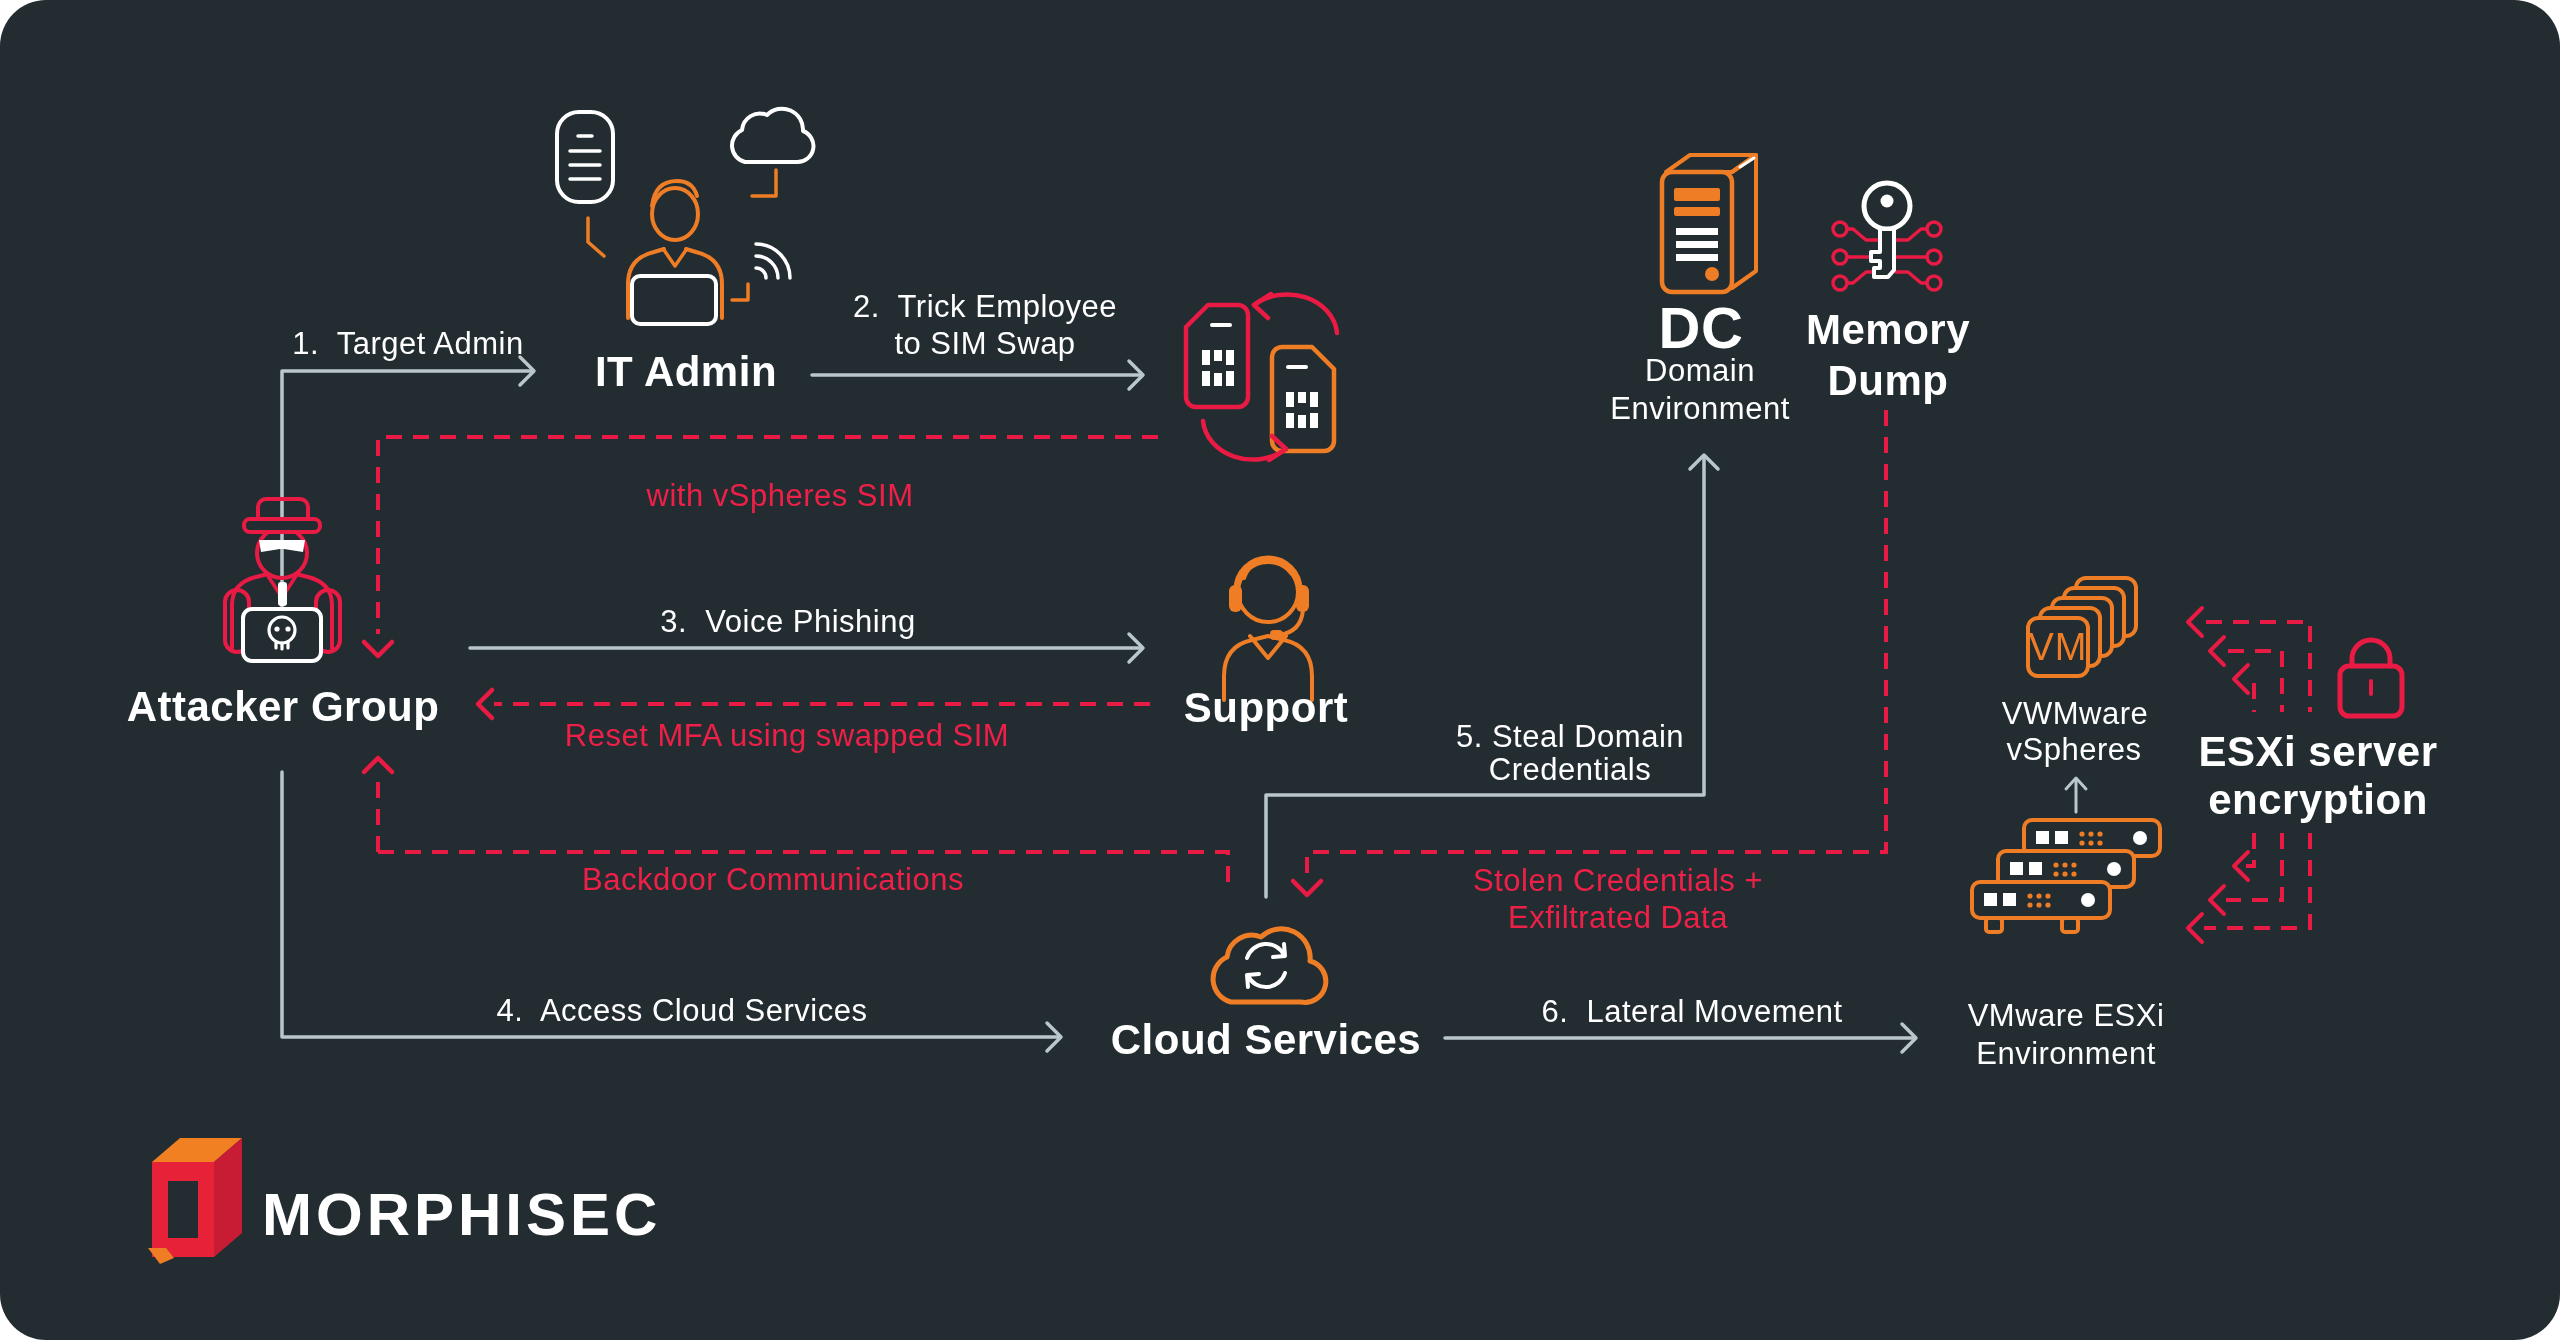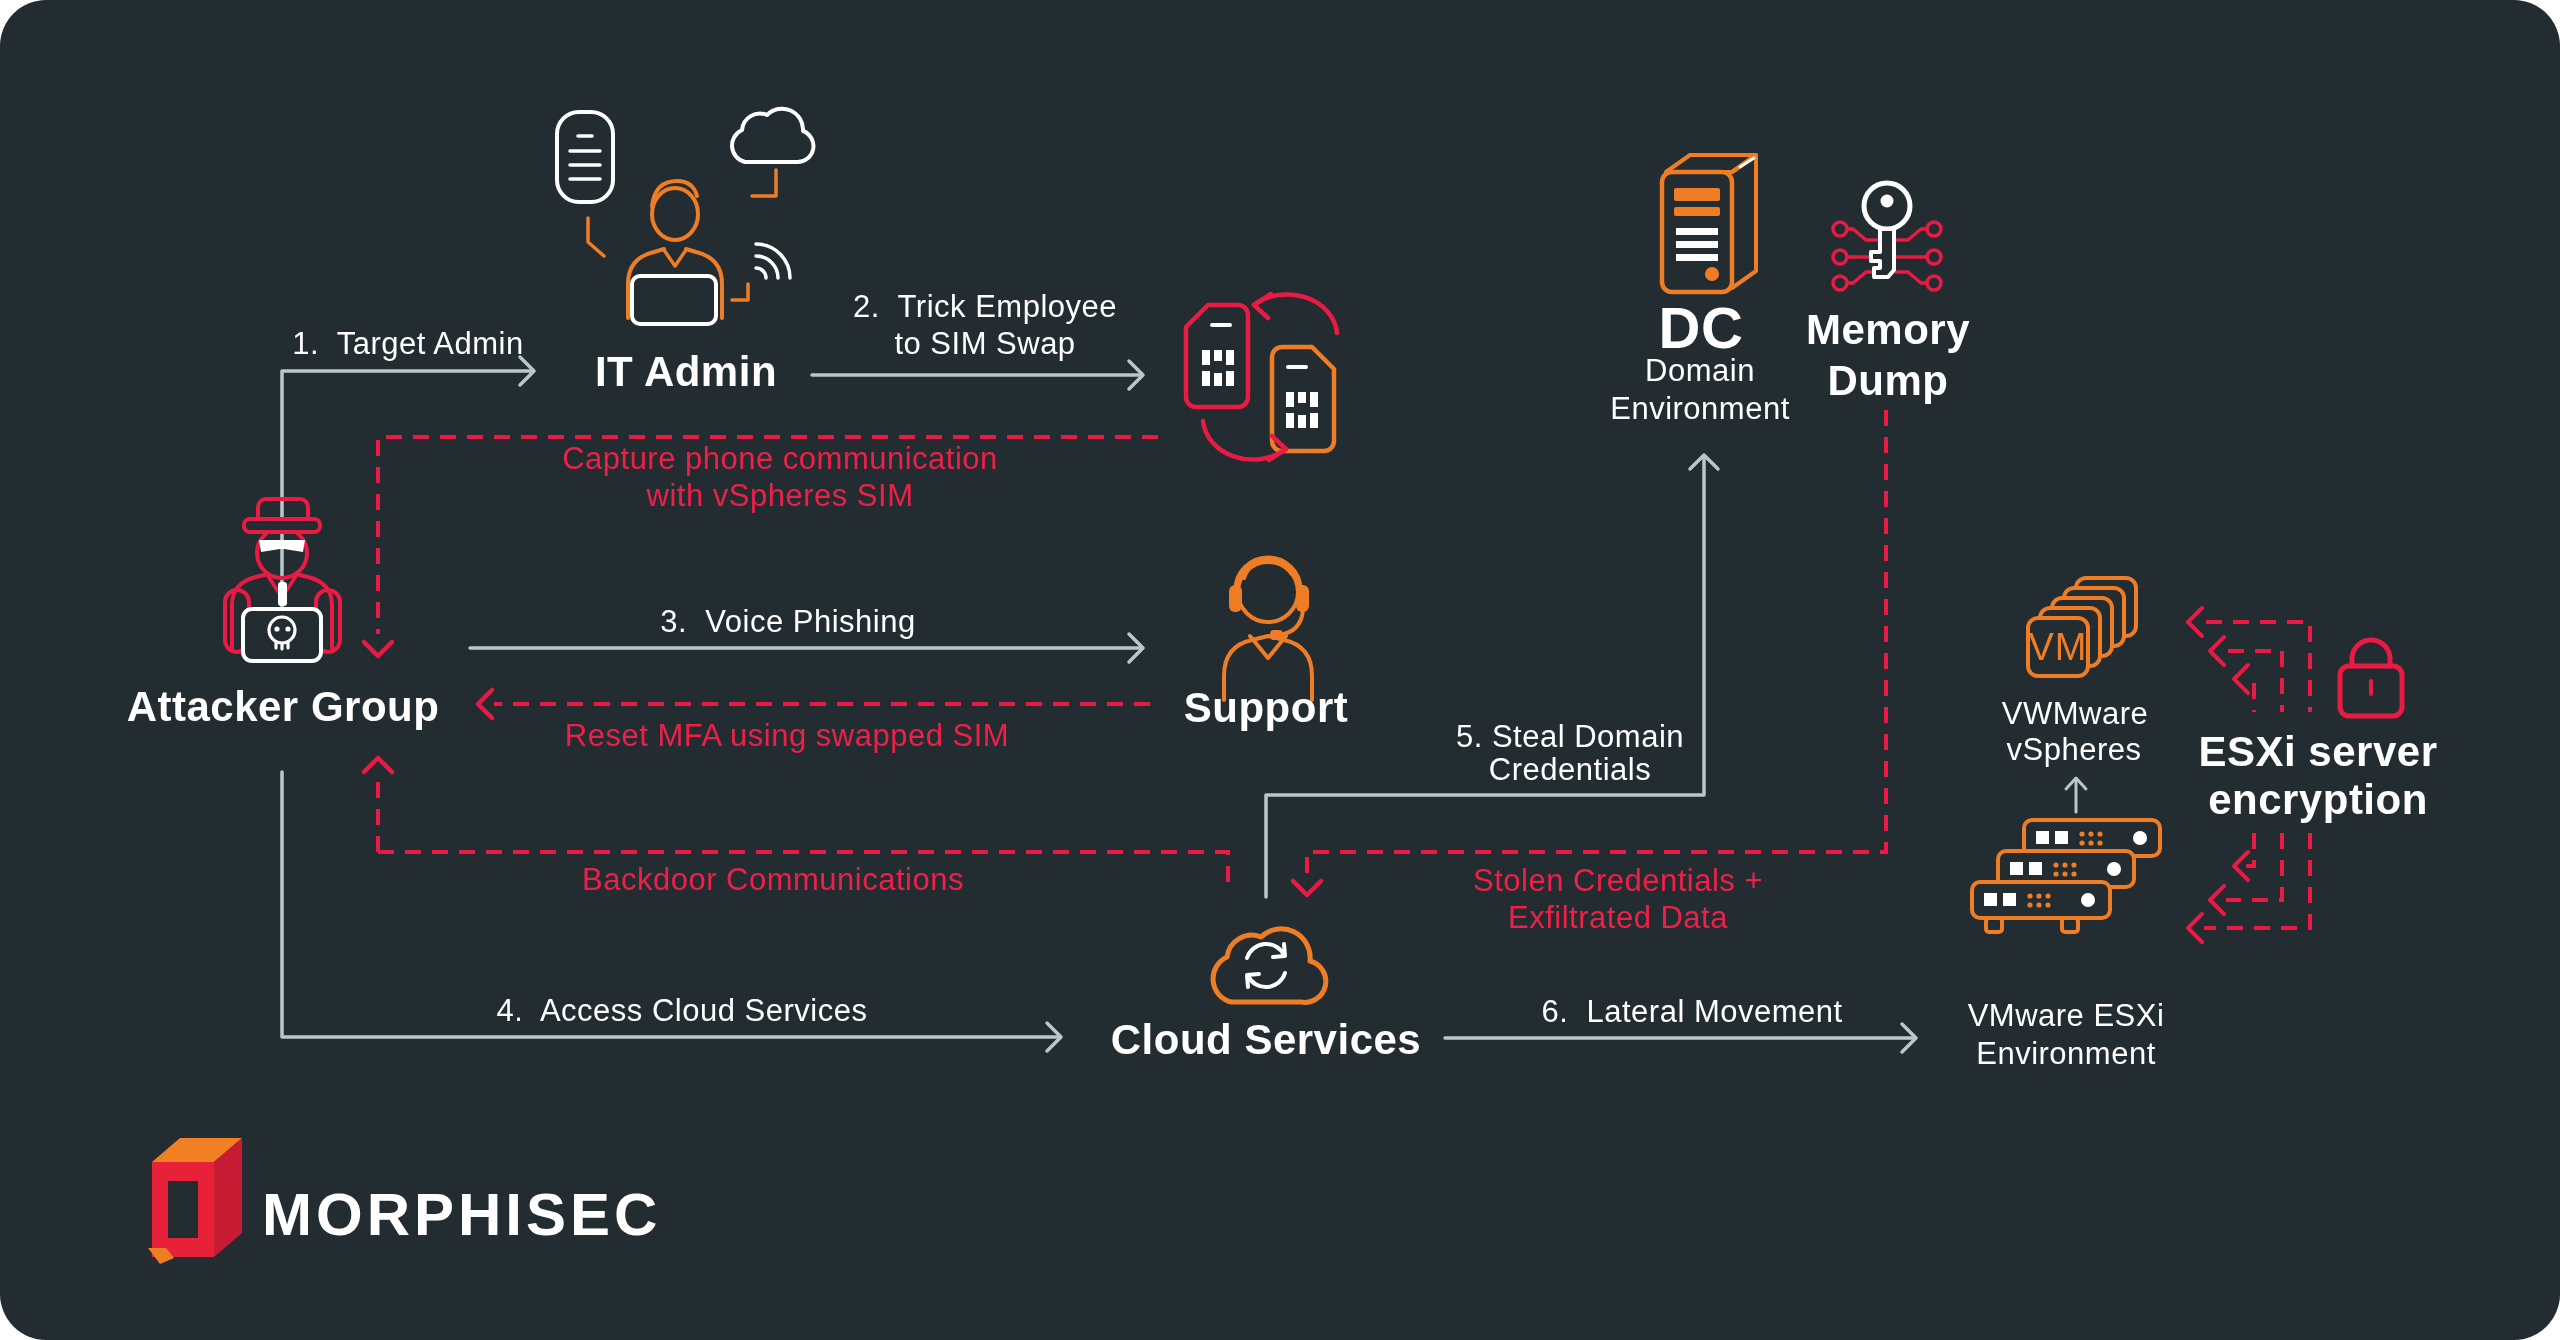--- a/index.html
+++ b/index.html
@@ -281,21 +281,20 @@
       <path d="M148,1248 L160,1264 L174,1258 L166,1248 Z" fill="#ef7d25"></path>
     </g>
   </svg>
 
   <div class="lbl s31" style="left:408px;top:344px">1.  Target Admin</div>
   <div class="lbl b42" style="left:686px;top:372px">IT Admin</div>
 
   <div class="lbl s31" style="left:985px;top:307px">2.  Trick Employee</div>
   <div class="lbl s31" style="left:985px;top:344px">to SIM Swap</div>
 
-  <div class="lbl s31 red" style="left:780px;top:459px">Capture phone communication</div>
   <div class="lbl s31 red" style="left:780px;top:496px">with vSpheres SIM</div>
 
   <div class="lbl b42" style="left:283px;top:707px">Attacker Group</div>
   <div class="lbl s31" style="left:788px;top:622px">3.  Voice Phishing</div>
   <div class="lbl b42" style="left:1266px;top:708px">Support</div>
   <div class="lbl s31 red" style="left:787px;top:736px">Reset MFA using swapped SIM</div>
 
   <div class="lbl b46" style="left:1701px;top:328px">DC</div>
   <div class="lbl s31" style="left:1700px;top:371px">Domain</div>
   <div class="lbl s31" style="left:1700px;top:409px">Environment</div>

